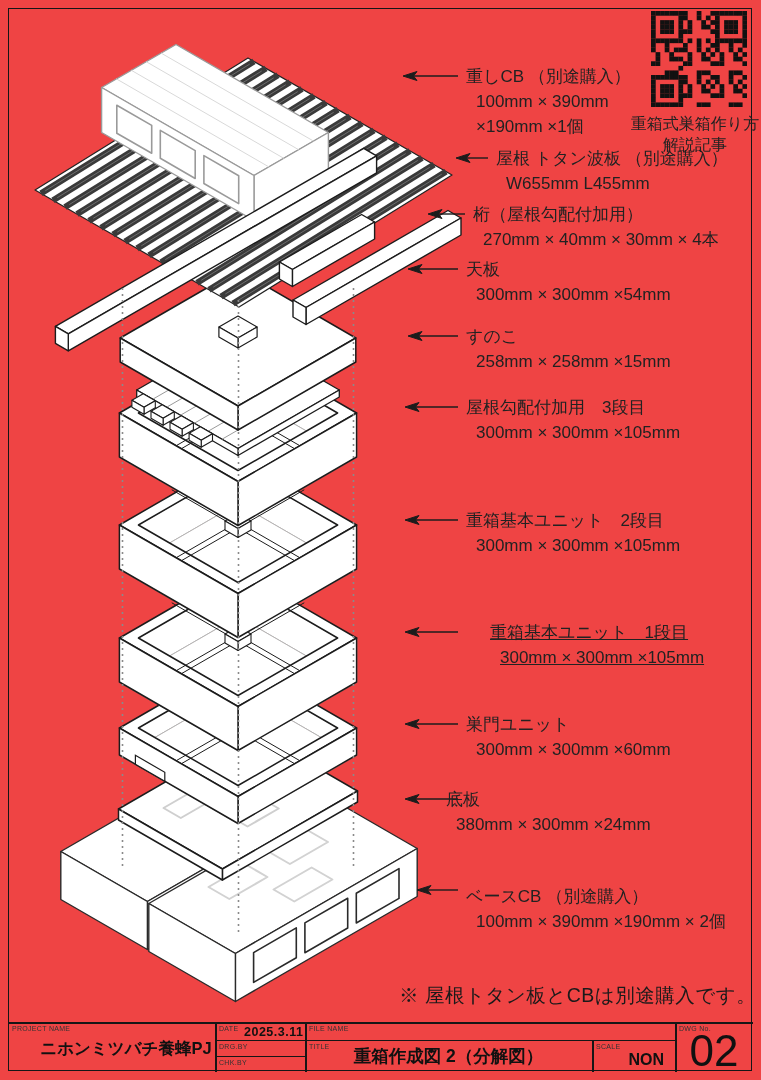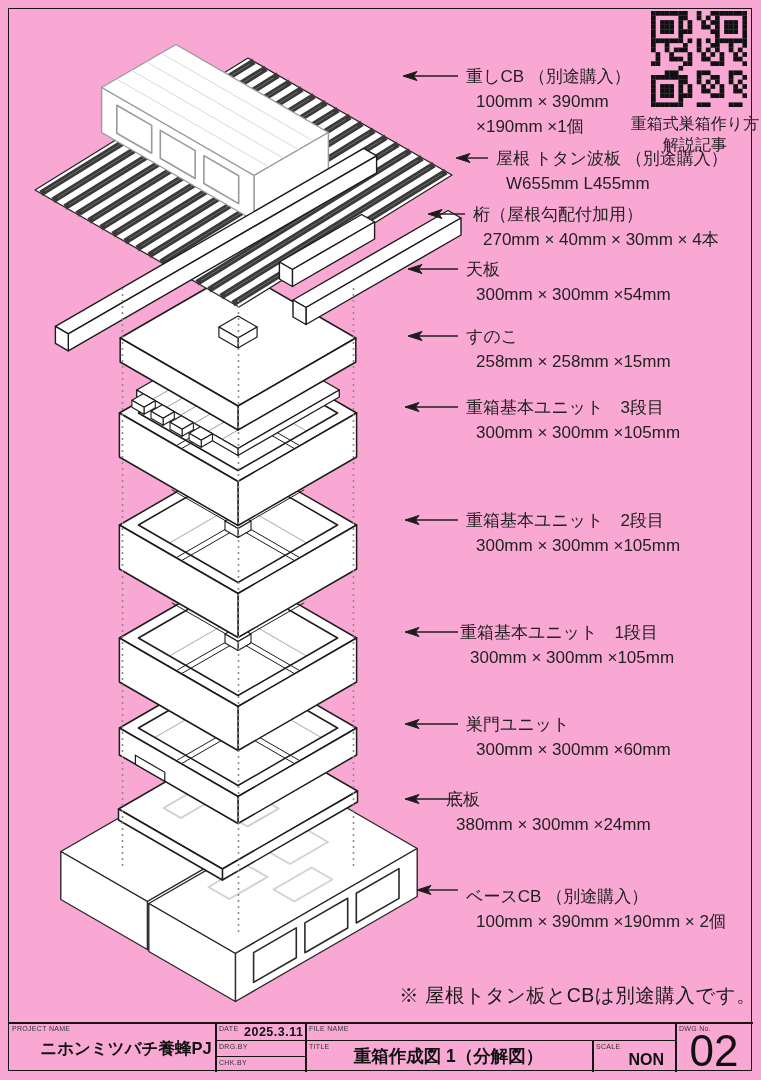--- a/index.html
+++ b/index.html
@@ -1,16 +1,16 @@
 <!DOCTYPE html>
 <html><head>
 <meta charset="utf-8">
 <style>
   html,body{margin:0;padding:0;background:#e8e8e8;}
-  #page{position:relative;width:761px;height:1080px;background:#f9a8d4;overflow:hidden;
+  #page{position:relative;width:761px;height:1080px;background:#ef4444;overflow:hidden;
         font-family:"Liberation Sans",sans-serif;color:#1c1c1c;margin:0 auto;}
   #frame{position:absolute;left:8px;top:8px;width:742px;height:1061px;
          border:1.6px solid #161616;}
   svg{position:absolute;left:0;top:0;}
   .callout{position:absolute;font-size:17px;line-height:25px;white-space:nowrap;color:#222;}
   .c-dim{margin-left:10px;}
   .tbline{position:absolute;background:#161616;}
   .tblabel{position:absolute;font-size:7px;color:#333;letter-spacing:.3px;}
   .tbval{position:absolute;color:#111;font-weight:bold;}
   #project-name{left:8px;top:1038px;width:236px;text-align:center;font-size:16.5px;font-weight:600;}
@@ -263,28 +263,28 @@
       </div>
       <div class="callout" style="left: 466px; top: 257px;">
         <div>天板</div>
         <div class="c-dim">300mm × 300mm ×54mm</div>
       </div>
       <div class="callout" style="left: 466px; top: 324px;">
         <div>すのこ</div>
         <div class="c-dim">258mm × 258mm ×15mm</div>
       </div>
       <div class="callout" style="left: 466px; top: 395px;">
-        <div>重箱基本ユニット　3段目</div>
+        <div>屋根勾配付加用　3段目</div>
         <div class="c-dim">300mm × 300mm ×105mm</div>
       </div>
       <div class="callout" style="left: 466px; top: 508px;">
         <div>重箱基本ユニット　2段目</div>
         <div class="c-dim">300mm × 300mm ×105mm</div>
       </div>
-      <div class="callout" style="left: 460px; top: 620px;">
+      <div class="callout" style="left: 490px; top: 620px; text-decoration: underline;">
         <div>重箱基本ユニット　1段目</div>
         <div class="c-dim">300mm × 300mm ×105mm</div>
       </div>
       <div class="callout" style="left: 466px; top: 712px;">
         <div>巣門ユニット</div>
         <div class="c-dim">300mm × 300mm ×60mm</div>
       </div>
       <div class="callout" style="left: 446px; top: 787px;">
         <div>底板</div>
         <div class="c-dim">380mm × 300mm ×24mm</div>
@@ -520,16 +520,16 @@
   <div class="tblabel" style="left:219px;top:1025px;">DATE</div>
   <div class="tblabel" style="left:219px;top:1043px;">DRG.BY</div>
   <div class="tblabel" style="left:219px;top:1059px;">CHK.BY</div>
   <div class="tblabel" style="left:309px;top:1025px;">FILE NAME</div>
   <div class="tblabel" style="left:309px;top:1043px;">TITLE</div>
   <div class="tblabel" style="left:596px;top:1043px;">SCALE</div>
   <div class="tblabel" style="left:679px;top:1025px;">DWG No.</div>
 
   <div class="tbval" id="project-name">ニホンミツバチ養蜂PJ</div>
   <div class="tbval" id="date-val">2025.3.11</div>
-  <div class="tbval" id="title-val">重箱作成図 1（分解図）</div>
+  <div class="tbval" id="title-val">重箱作成図 2（分解図）</div>
   <div class="tbval" id="scale-val">NON</div>
   <div class="tbval" id="dwg-val">02</div>
 </div>
 
 </body></html>

